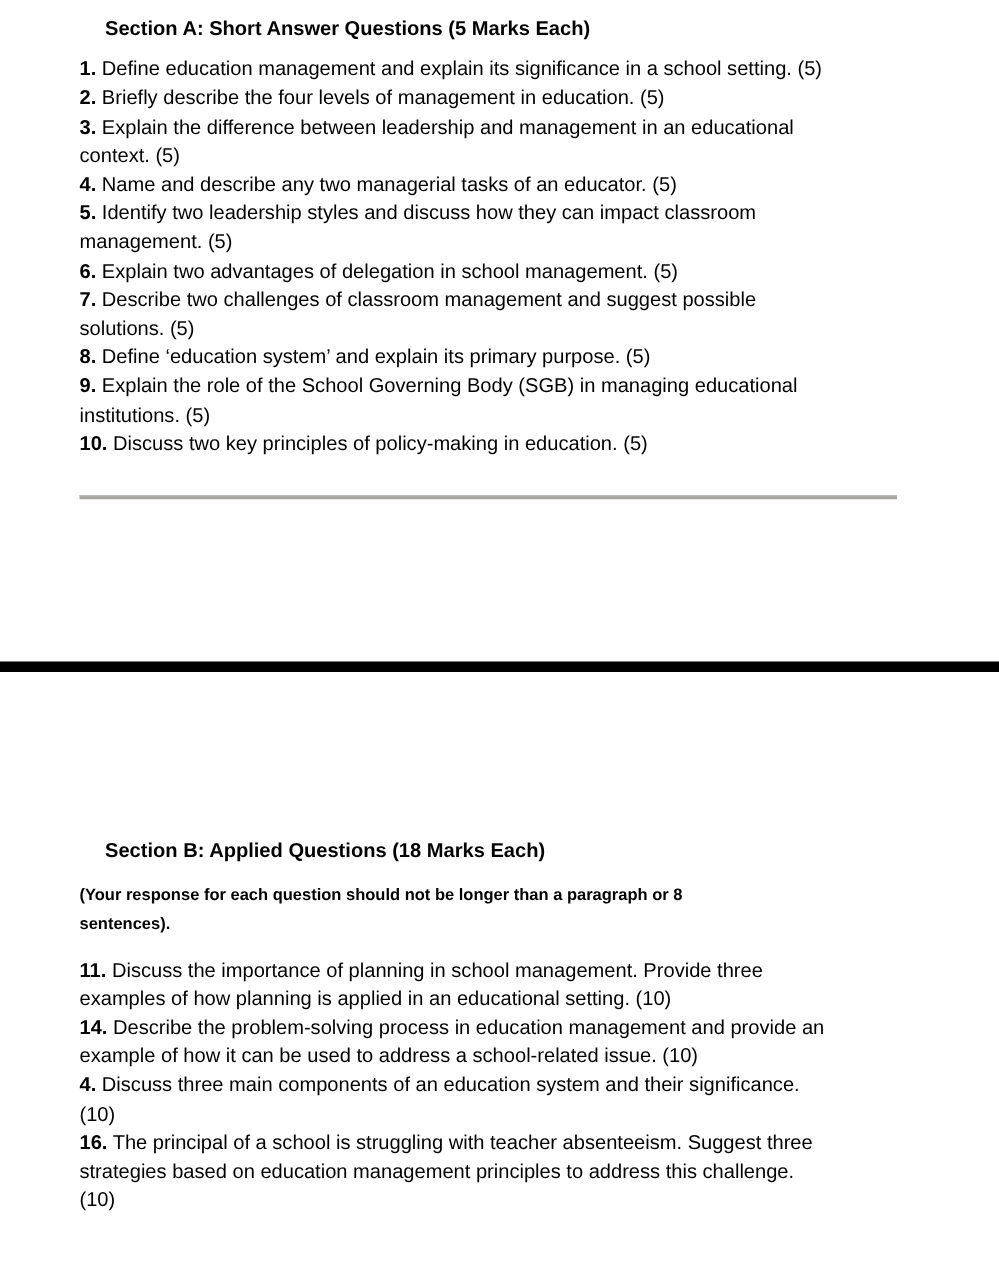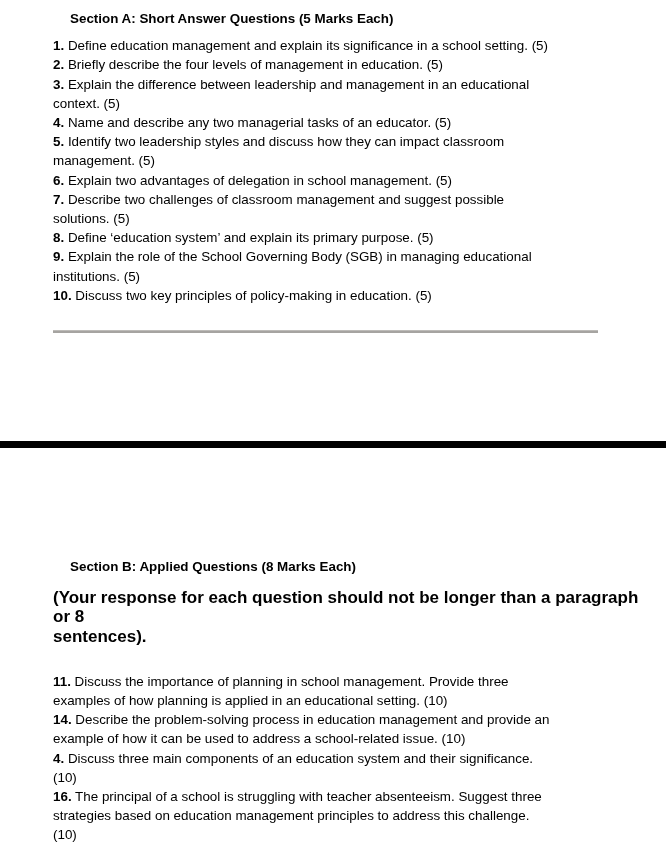--- a/index.html
+++ b/index.html
@@ -23,24 +23,24 @@
   .page1 { padding-top: 9px; }
   .page2 { padding-top: 109px; }
   .section-heading {
     font-size: 13.4px;
     line-height: 19.2px;
     font-weight: bold;
     margin: 0 0 8px 17px;
   }
   .page2 .section-heading { margin-bottom: 12px; }
   .note {
-    font-size: 17px;
+    font-size: 11px;
     line-height: 19.2px;
     font-weight: bold;
-    margin: 0 0 26px 0;
+    margin: 0 0 10px 0;
   }
   .questions { }
   .question {
     font-size: 13.4px;
     line-height: 19.2px;
     margin: 0;
   }
   .q-num { font-weight: bold; }
   .rule {
     width: 545px;
@@ -74,21 +74,21 @@
       <p class="question"><strong class="q-num">10.</strong> Discuss two key principles of policy-making in education. (5)</p>
     </div>
   <div class="rule" style="background: rgb(166, 164, 161);"></div>
 </div>
 
 <div class="spacer-a"></div>
 
 <div class="page-break-bar" style="background: rgb(0, 0, 0);"></div>
 
 <div class="page page2">
-  <h2 class="section-heading">Section B: Applied Questions (8 Marks Each)</h2>
+  <h2 class="section-heading">Section B: Applied Questions (18 Marks Each)</h2>
   <p class="note">(Your response for each question should not be longer than a paragraph or 8<br>sentences).</p>
   <div class="questions">
       <p class="question"><strong class="q-num">11.</strong> Discuss the importance of planning in school management. Provide three<br>examples of how planning is applied in an educational setting. (10)</p>
       <p class="question"><strong class="q-num">14.</strong> Describe the problem-solving process in education management and provide an<br>example of how it can be used to address a school-related issue. (10)</p>
       <p class="question"><strong class="q-num">4.</strong> Discuss three main components of an education system and their significance.<br>(10)</p>
       <p class="question"><strong class="q-num">16.</strong> The principal of a school is struggling with teacher absenteeism. Suggest three<br>strategies based on education management principles to address this challenge.<br>(10)</p>
     </div>
 </div>
 
 </body></html>

